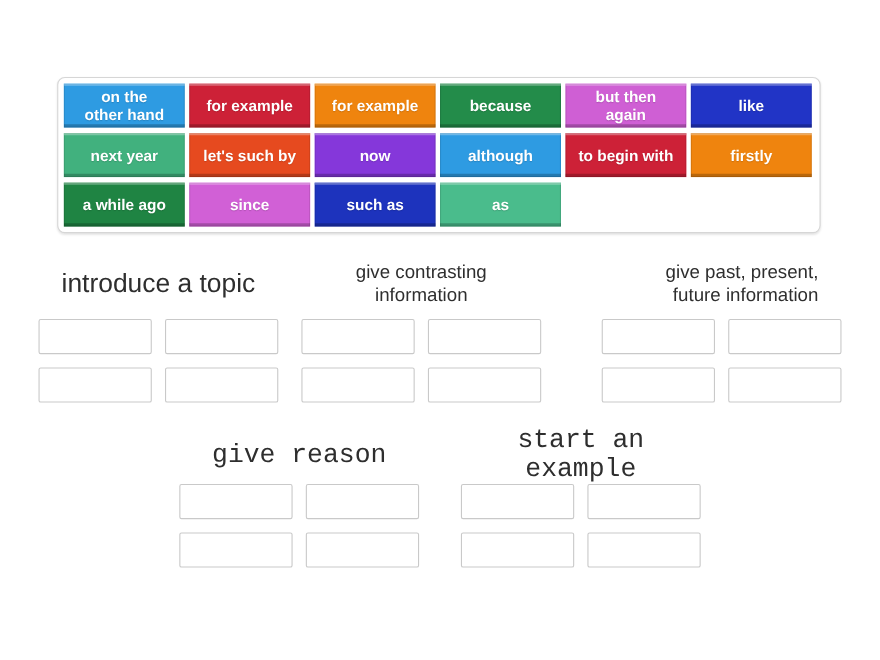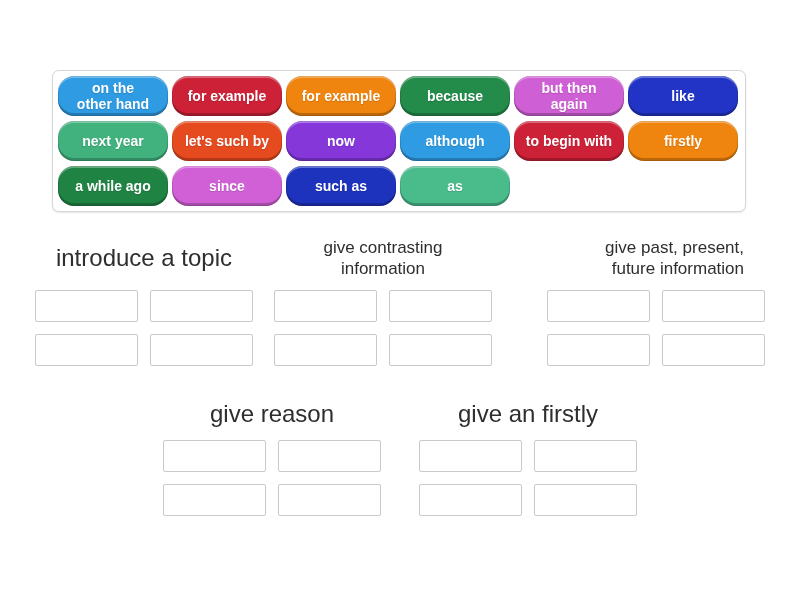--- a/index.html
+++ b/index.html
@@ -24,21 +24,21 @@
     padding: 5px;
     display: flex;
     flex-direction: column;
     gap: 5px;
   }
   .tray-row { display: flex; gap: 4px; }
   .tile {
     width: 110px; height: 40px;
     box-sizing: border-box;
     flex: 0 0 110px;
-    border-radius: 16px;
+    border-radius: 0;
     background: var(--c, #999);
     box-shadow:
       inset 0 2px 0 rgba(255,255,255,.32),
       inset 0 -3px 0 rgba(0,0,0,.22),
       inset 0 0 0 1px rgba(0,0,0,.10);
     color: #ffffff;
     font-size: 14px;
     font-weight: bold;
     line-height: 16px;
     display: flex;
@@ -59,21 +59,21 @@
   }
   .gtitle {
     margin: 0;
     font-weight: normal;
     color: #2e2e2e;
     display: flex;
     align-items: center;
     justify-content: center;
   }
   .top-title { height: 52px; }
-  .bottom-title { height: 40px; }
+  .bottom-title { height: 40px; font-family: Liberation Mono, monospace; }
   .big-title { font-size: 24px; }
   .small-title { font-size: 17px; line-height: 21px; width: 176px; margin: 0 auto; }
   .slots {
     margin-top: 6px;
     display: grid;
     grid-template-columns: repeat(2, 103px);
     gap: 12px;
     justify-content: center;
   }
   .slot {
@@ -154,20 +154,20 @@
   <h2 class="gtitle bottom-title big-title">give reason</h2>
   <div class="slots">
     <div class="slot"></div>
     <div class="slot"></div>
     <div class="slot"></div>
     <div class="slot"></div>
   </div>
 </section>
 
 <section class="group g4">
-  <h2 class="gtitle bottom-title big-title">give an firstly</h2>
+  <h2 class="gtitle bottom-title big-title">start an example</h2>
   <div class="slots">
     <div class="slot"></div>
     <div class="slot"></div>
     <div class="slot"></div>
     <div class="slot"></div>
   </div>
 </section>
 
 </body></html>

